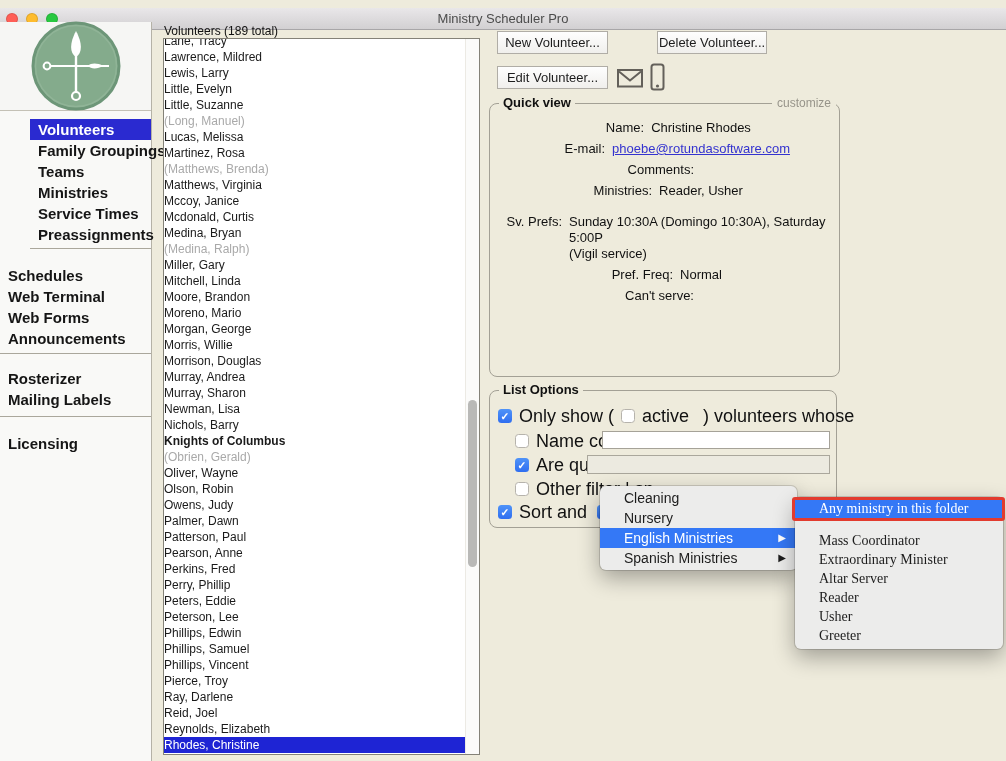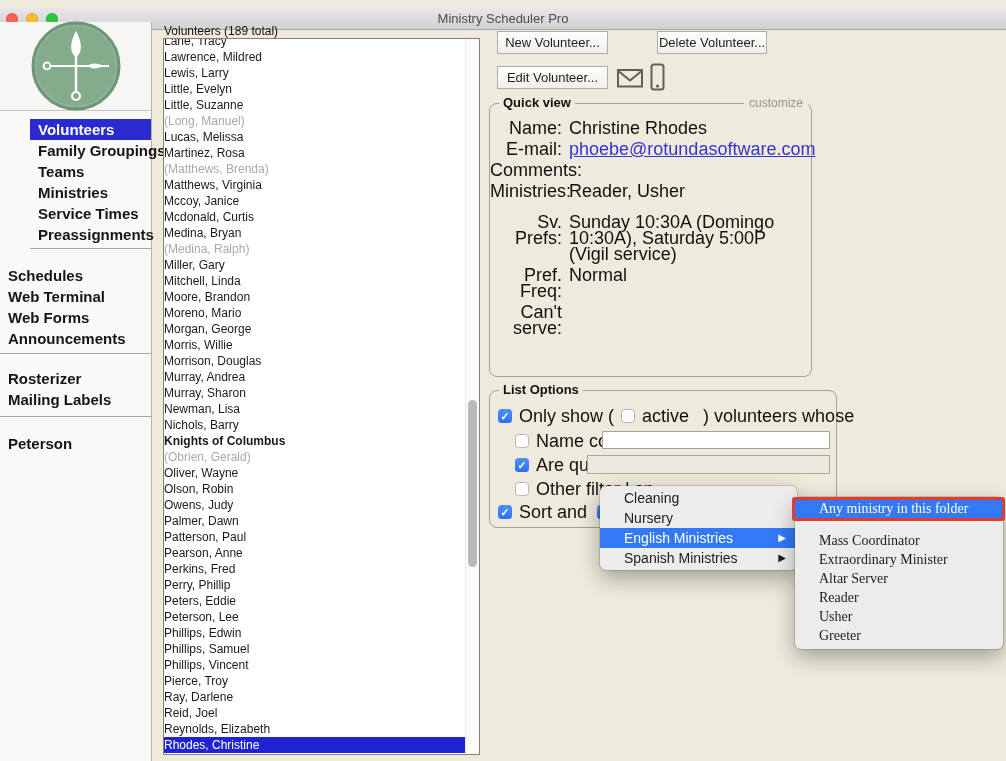--- a/index.html
+++ b/index.html
@@ -47,23 +47,23 @@
   #btn-delete{left:617px;top:31px;width:110px;margin-left:40px;}
   #btn-edit{left:497px;top:66px;width:111px;}
   .tool-icon{position:absolute;}
   #icon-mail{left:616px;top:67px;}
   #icon-phone{left:649px;top:63px;}
 
   
   .fieldset{position:absolute;border:1px solid #a3a095;border-radius:8px;box-sizing:border-box;}
   .legend{position:absolute;top:-9px;left:9px;background:#eeebdc;padding:0 4px;font-weight:bold;font-size:13px;color:#111;white-space:nowrap;}
   .customize{position:absolute;top:-8px;right:3px;background:#eeebdc;padding:0 5px;font-size:12px;color:#97948a;}
-  #quick-view{left:489px;top:103px;width:323px;height:274px;}
+  #quick-view{left:489px;top:103px;width:351px;height:274px;}
   .qv-rows{position:absolute;left:0;top:16px;right:6px;}
-  .qv-row{display:flex;font-size:18px;line-height:16px;margin-bottom:5px;color:#111;}
+  .qv-row{display:flex;font-size:13px;line-height:16px;margin-bottom:5px;color:#111;justify-content:center;}
   .qv-row.gap{margin-top:15px;}
   .qv-label{width:72px;text-align:right;flex:none;}
   .qv-value{margin-left:7px;white-space:pre-line;}
   .qv-value a{color:var(--link);}
 
   
   #list-options{left:489px;top:390px;width:348px;height:138px;}
   .lo-row{position:absolute;left:0;right:0;display:flex;align-items:center;font-size:18px;color:#111;height:18px;white-space:nowrap;}
   .cb{width:14px;height:14px;border-radius:3.5px;box-sizing:border-box;flex:none;position:relative;}
   .cb.off{background:#fff;border:1px solid #b6b3ac;}
@@ -125,21 +125,21 @@
           <div class="side-item">Schedules</div>
           <div class="side-item">Web Terminal</div>
           <div class="side-item">Web Forms</div>
           <div class="side-item">Announcements</div>
         </div>
         <div class="side-group g3">
           <div class="side-item">Rosterizer</div>
           <div class="side-item">Mailing Labels</div>
         </div>
         <div class="side-group g4">
-          <div class="side-item">Peterson</div>
+          <div class="side-item">Licensing</div>
         </div>
       </div>
   </div>
 
   <div class="list-label">Volunteers  (189 total)</div>
   <div class="vol-box">
     <div class="vol-rows" id="vol-rows">
         <div class="vol-row">Lane, Tracy</div>
         <div class="vol-row">Lawrence, Mildred</div>
         <div class="vol-row">Lewis, Larry</div>

